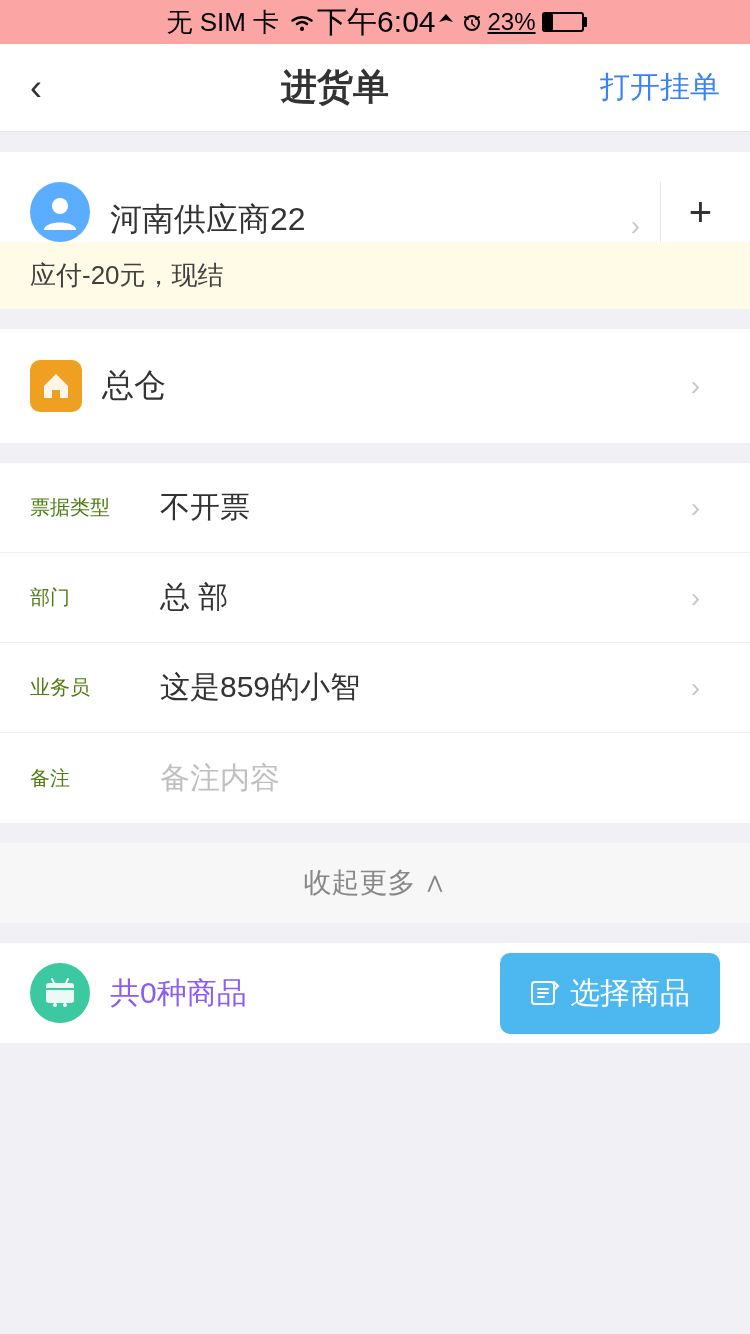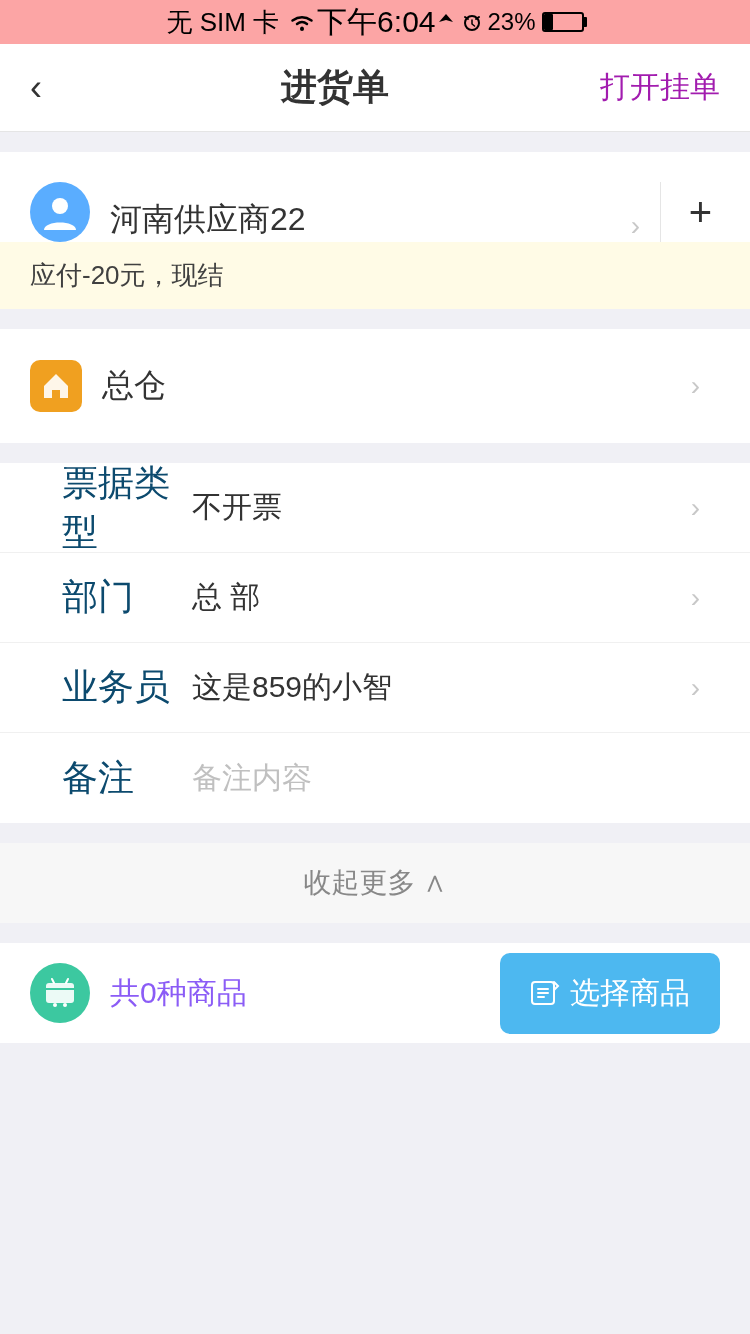--- a/index.html
+++ b/index.html
@@ -33,20 +33,21 @@
     }
     .status-center {
       font-size: 30px;
       font-weight: 500;
     }
     .status-right {
       display: flex;
       align-items: center;
       gap: 6px;
       font-size: 24px;
+      text-decoration: underline;
     }
     .wifi-icon {
       width: 30px;
       height: 22px;
     }
     .battery-rect {
       width: 42px;
       height: 20px;
       border: 2px solid #000;
       border-radius: 3px;
@@ -87,21 +88,21 @@
       cursor: pointer;
     }
     .nav-title {
       font-size: 36px;
       font-weight: 600;
       color: #333;
       margin-left: 28px;
     }
     .nav-action {
       font-size: 30px;
-      color: #a21caf;
+      color: #3b82f6;
       cursor: pointer;
     }
 
     
     .section-gap {
       height: 20px;
       background: #f0f0f5;
     }
 
     
@@ -189,25 +190,24 @@
       display: flex;
       align-items: center;
       padding: 0 30px;
       height: 90px;
       border-bottom: 1px solid #f0f0f0;
     }
     .form-row:last-child {
       border-bottom: none;
     }
     .form-label {
-      font-size: 36px;
-      color: #0c4a6e;
+      font-size: 20px;
+      color: #4d7c0f;
       width: 130px;
       flex-shrink: 0;
-      margin-left: 32px;
     }
     .form-value {
       flex: 1;
       font-size: 30px;
       color: #333;
     }
     .form-placeholder {
       flex: 1;
       font-size: 30px;
       color: #c0c0c0;

